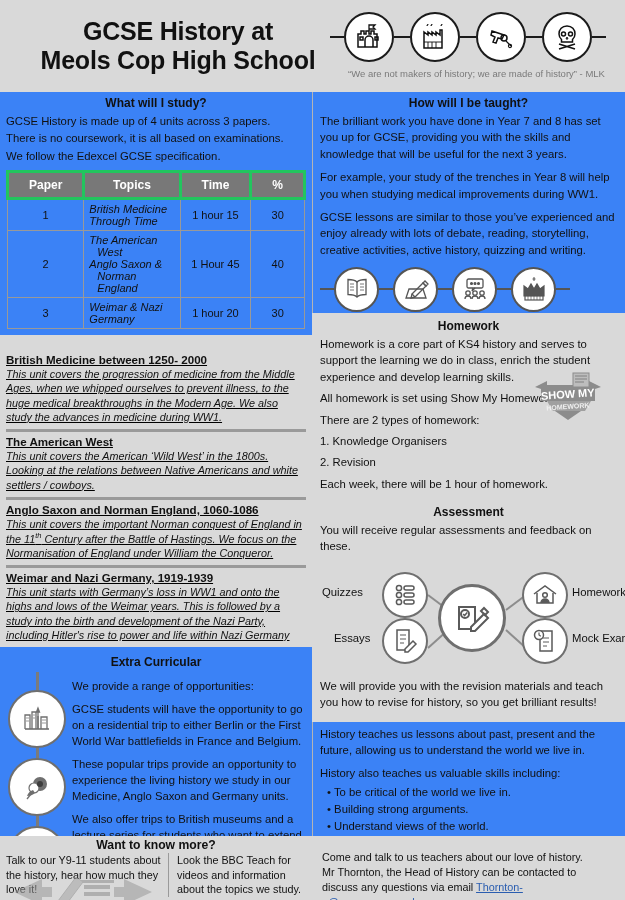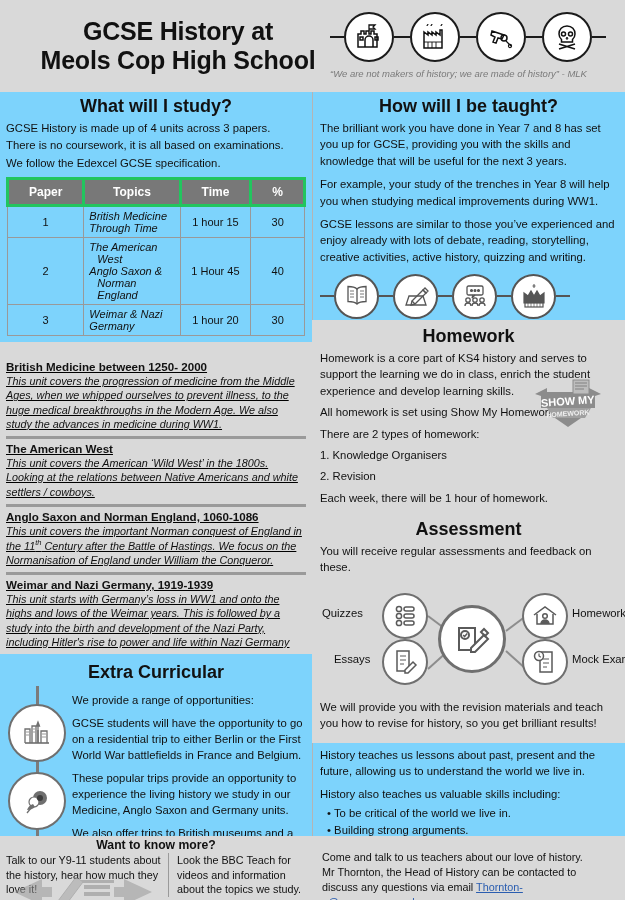--- a/index.html
+++ b/index.html
@@ -2,21 +2,21 @@
 <html><head>
 <meta charset="utf-8">
 <style>
   * { box-sizing: border-box; margin: 0; padding: 0; }
   html, body {
     width: 625px; height: 900px;
     font-family: "Liberation Sans", sans-serif;
     background: #ffffff;
     overflow: hidden;
   }
-  .page { position: relative; width: 625px; height: 900px; background: #7dd3fc; }
+  .page { position: relative; width: 625px; height: 900px; background: #3b82f6; }
 
   
   .header {
     position: absolute; left: 0; top: 0; width: 625px; height: 92px;
     background: #d9d9d9; display: flex; align-items: center;
   }
   .header-titles { width: 330px; padding-left: 26px; }
   .header-titles .t {
     font-size: 25px; font-weight: bold; color: #111; line-height: 1.18;
     letter-spacing: -0.2px; text-align: center;
@@ -29,30 +29,30 @@
   .chain-line { flex: 0 0 14px; height: 2px; background: #1b1b1b; }
   .chain-line.mid { flex: 0 0 16px; }
   .cir {
     width: 50px; height: 50px; border-radius: 50%;
     border: 2.5px solid #1b1b1b; background: #fff;
     display: flex; align-items: center; justify-content: center;
     flex: 0 0 50px;
   }
   .quote {
     position: absolute; left: 0; top: 68px; width: 293px;
-    font-size: 9.5px; font-style: italic; color: #7a7a7a;
-    white-space: nowrap;
+    font-size: 9.5px; color: #7a7a7a;
+    text-align: center; white-space: nowrap;
   }
 
   
   .col-left  { position: absolute; left: 0;   top: 92px; width: 312px; }
   .col-right { position: absolute; left: 312px; top: 92px; width: 313px; }
 
   .sec-title {
-    font-size: 18px; font-weight: bold; text-align: center; color: #111;
+    font-size: 12px; font-weight: bold; text-align: center; color: #111;
     padding: 4px 0 3px;
   }
   .sec-title.left-align { text-align: center; }
   p.body {
     font-size: 11.3px; color: #111; line-height: 1.45; margin: 0 0 7px;
   }
   p.body.tight { margin-bottom: 2px; }
 
   
   .topleft { padding: 0 6px 0 6px; }

